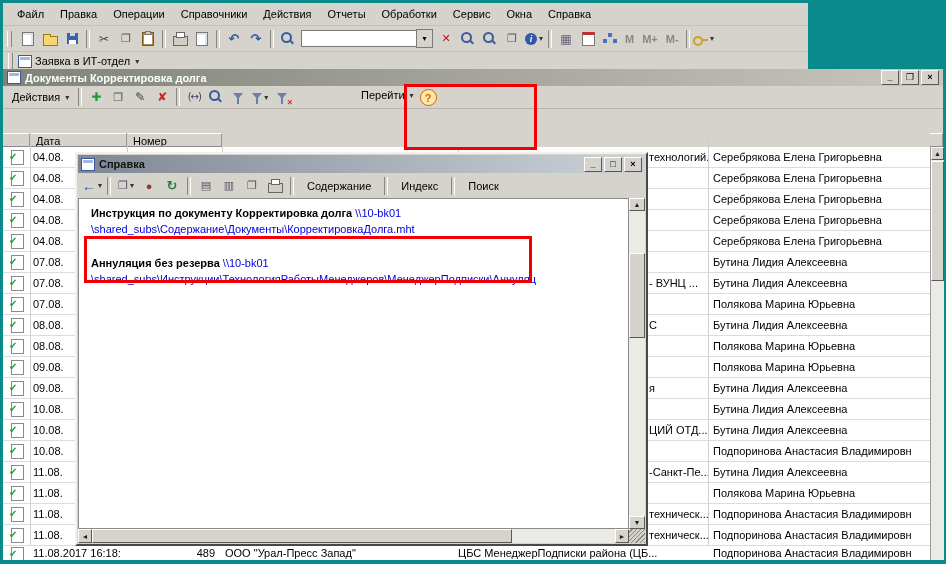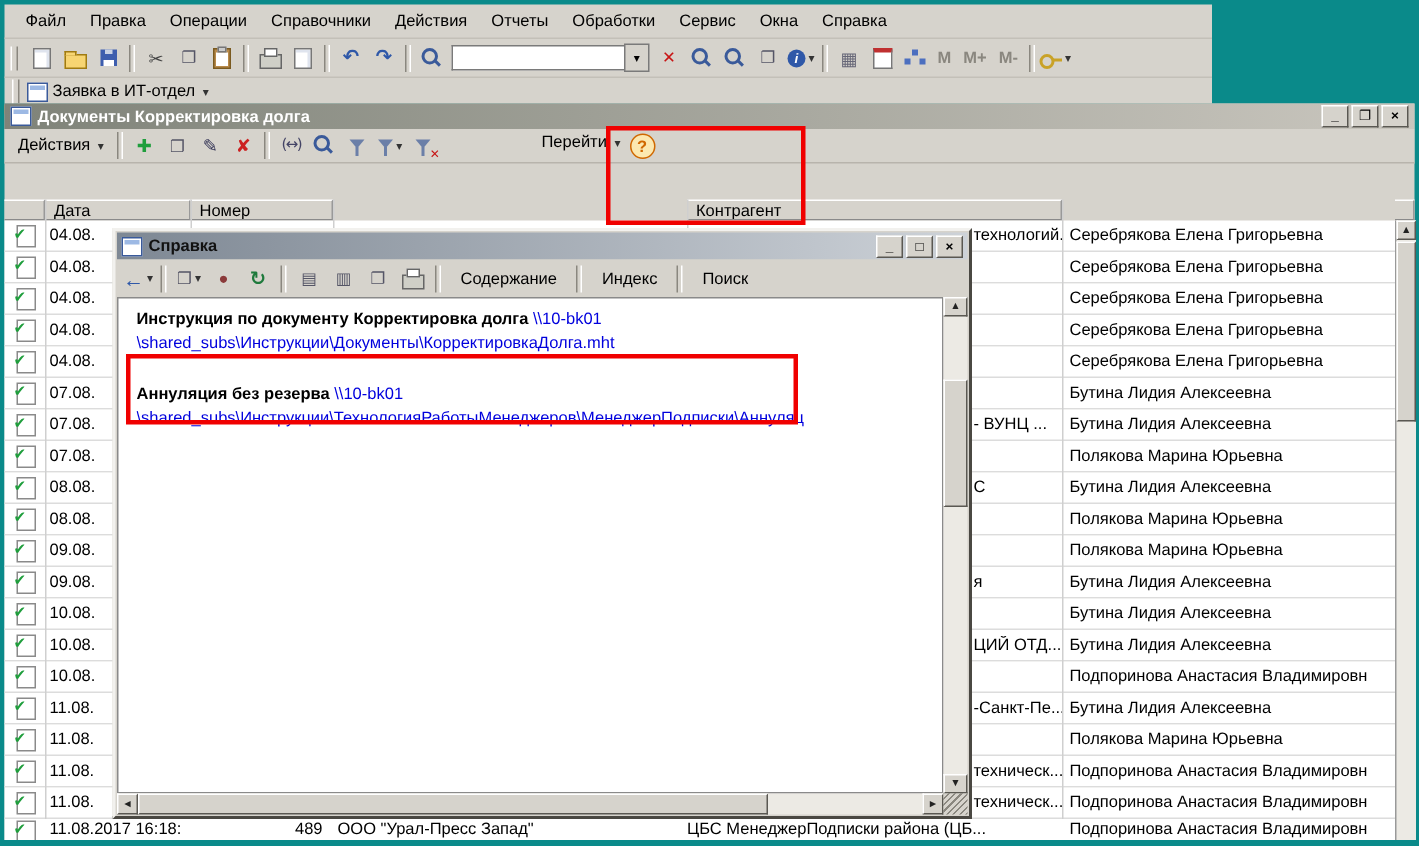--- a/index.html
+++ b/index.html
@@ -288,21 +288,20 @@
       <span class="caret">▾</span>
     </span>
     <span class="tbtn" id="dw-help">
         <span class="g-q">?</span>
       </span>
   </div>
 
   <div class="hcell" style="left:0;width:27px"></div>
   <div class="hcell" style="left:27px;width:97px">Дата</div>
   <div class="hcell" style="left:124px;width:95px">Номер</div>
-  <div class="hcell" style="left:455px;width:250px">Контрагент</div>
   <div class="hcell" style="left:927px;width:13px"></div>
 
   <div id="rows">
 
       <div class="trow">
         <span class="c-icon">
           <span class="i-doccheck">
             <span class="chk">✔</span>
           </span>
         </span>
@@ -582,21 +581,21 @@
     <span class="sep"></span>
     <span class="txtbtn">Поиск</span>
   </div>
 
   <div id="hwcontent">
     <div>
 
         <div class="entry">
           <b>Инструкция по документу Корректировка долга</b>
           <a>\\10-bk01</a>
-          <a class="l2">\shared_subs\Инструкции\Документы\КорректировкаДолга.mht</a>
+          <a class="l2">\shared_subs\Содержание\Документы\КорректировкаДолга.mht</a>
         </div>
 
 
         <div class="entry">
           <b>Аннуляция без резерва</b>
           <a>\\10-bk01</a>
           <a class="l2">\shared_subs\Инструкции\ТехнологияРаботыМенеджеров\МенеджерПодписки\Аннуляц</a>
         </div>
       </div>
   </div>

